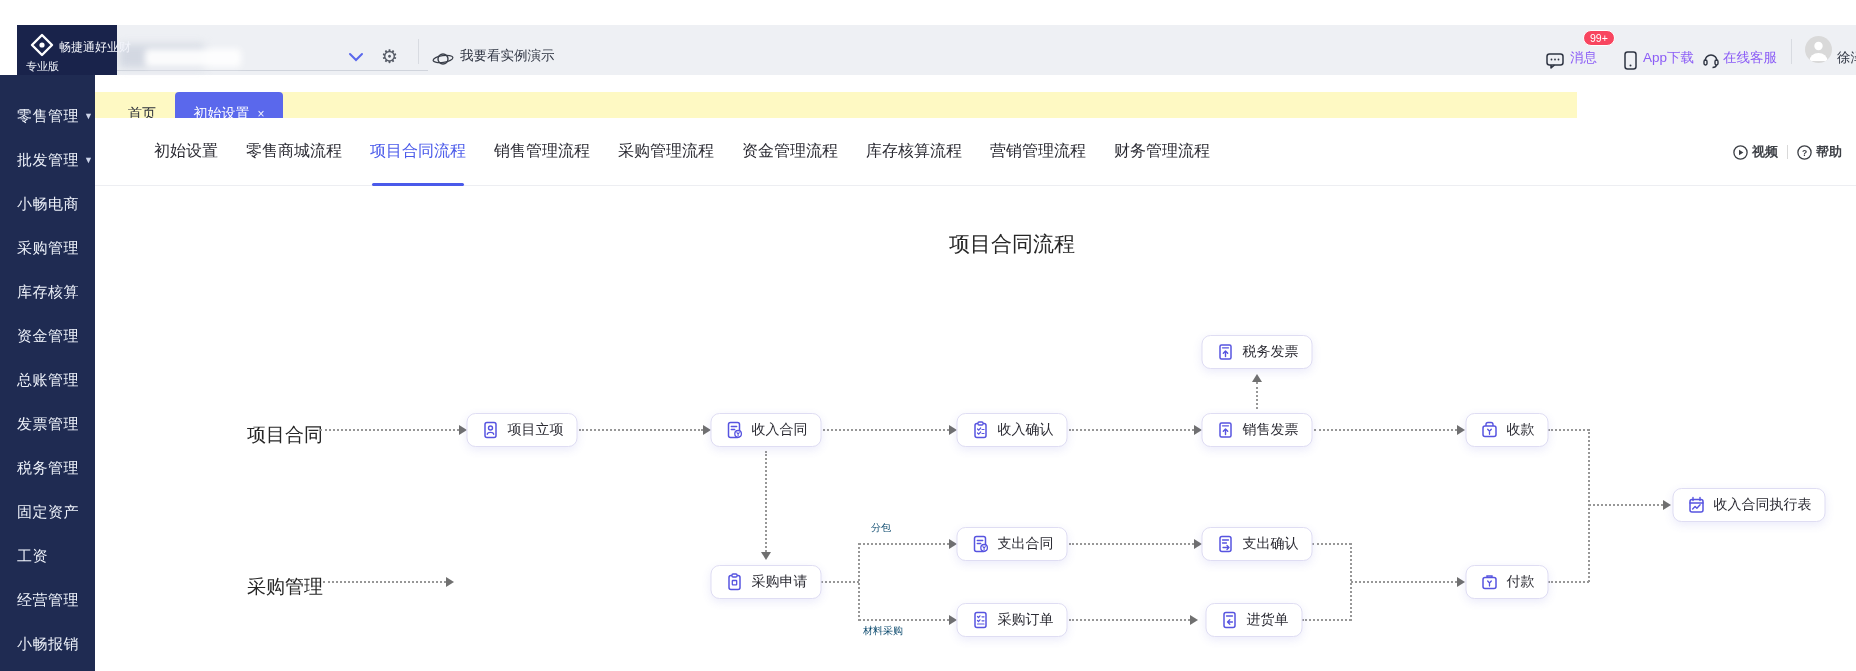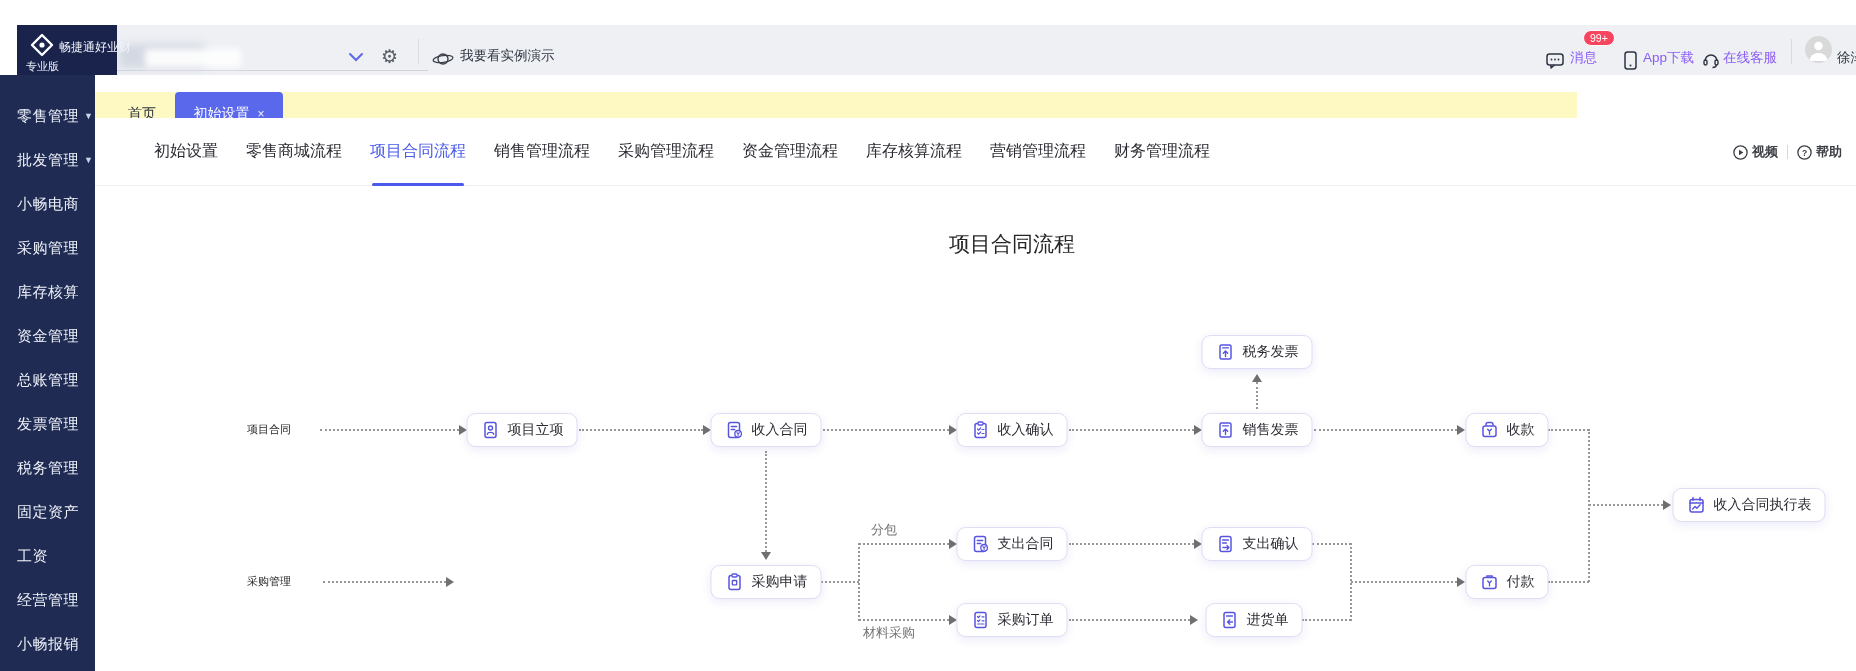--- a/index.html
+++ b/index.html
@@ -41,22 +41,22 @@
   .content { position:absolute; left:95px; top:118px; width:1761px; height:553px; background:#fff; }
   .subnav { position:absolute; left:0; top:0; width:100%; height:68px; border-bottom:1px solid #edeef2; display:flex; align-items:center; padding-left:59px; gap:28px; }
   .subnav-item { position:relative; height:68px; display:flex; align-items:center; font-size:16px; color:#2b2b33; cursor:pointer; white-space:nowrap; }
   .subnav-item.active { color:#4a5aea; }
   .subnav-item.active::after { content:""; position:absolute; left:2px; right:2px; bottom:0; height:3px; background:#4a5aea; border-radius:2px; }
   .subnav-right { position:absolute; right:14px; top:0; height:68px; display:flex; align-items:center; gap:9px; font-size:13px; color:#3c3f45; }
   .sr-div { width:1px; height:14px; background:#d9d9d9; }
   .sr-item { display:flex; align-items:center; gap:4px; cursor:pointer;font-weight:bold; }
 
   .flow-title { position:absolute; left:917px; top:112px; transform:translateX(-50%); font-size:21px; font-weight:500; color:#262626; white-space:nowrap; }
-  .lane-label { position:absolute; font-size:11px; color:#262626; white-space:nowrap; }
-  .branch-label { position:absolute; font-size:13px; color:#737373; white-space:nowrap; }
+  .lane-label { position:absolute; font-size:19px; color:#262626; white-space:nowrap; }
+  .branch-label { position:absolute; font-size:10px; color:#0c4a6e; white-space:nowrap; }
 
   .nd { position:absolute; transform:translate(-50%,-50%); display:flex; align-items:center; gap:7px;
         background:#fff; border:1px solid #dfddf3; border-radius:9px; padding:6px 13px;
         font-size:14px; color:#2b2b33; box-shadow:0 3px 10px rgba(92,92,214,.12); white-space:nowrap; cursor:pointer; }
   .nd svg { display:block; }
 
   .eh { position:absolute; border-top:2px dotted #979797; height:0; }
   .ev { position:absolute; border-left:2px dotted #979797; width:0; }
   .ar { position:absolute; width:0; height:0; }
   .ar.r { border:5px solid transparent; border-right:0; border-left:8px solid #707070; }

